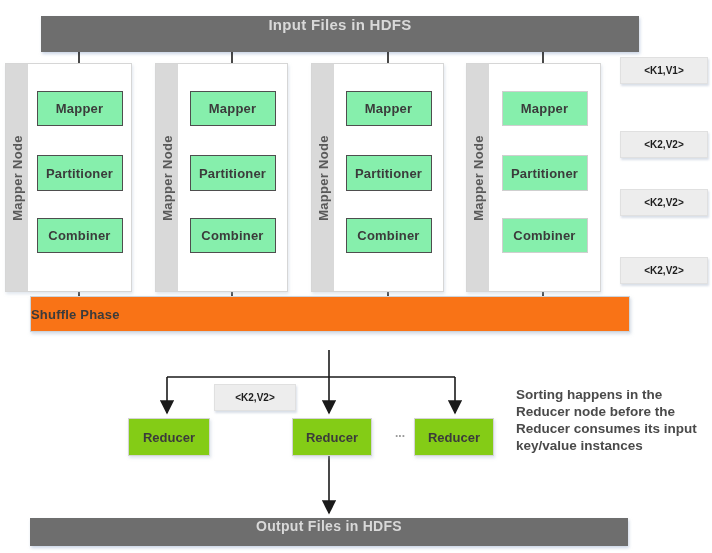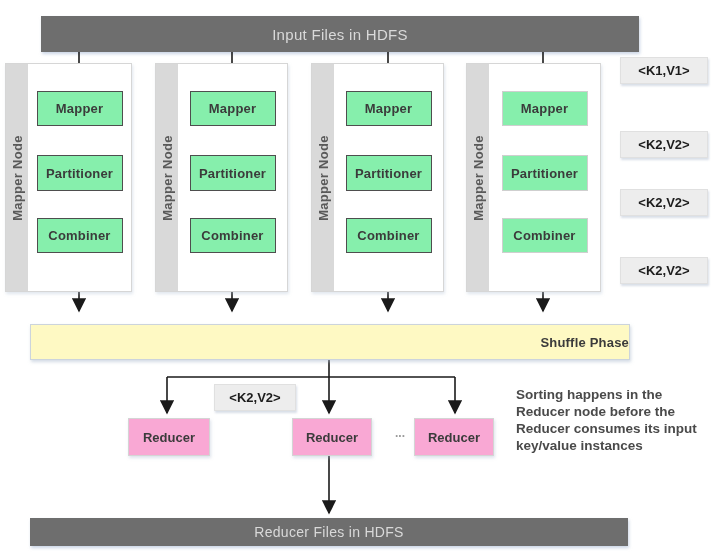--- a/index.html
+++ b/index.html
@@ -5,22 +5,22 @@
   html,body{margin:0;padding:0;background:#ffffff;}
   .canvas{
     position:relative; width:712px; height:553px; overflow:hidden;
     background:#ffffff;
     font-family:"Liberation Sans", sans-serif;
     color:#3b3b3b;
   }
   
   .hdfs-bar{
     position:absolute; background:#6e6e6e; color:#d9d9d9;
-    display:flex; align-items:center; justify-content:center;
-    font-size:15px; font-weight:400; letter-spacing:.3px;
+    display:flex; align-items:flex-start; justify-content:center;
+    font-size:15px; font-weight:700; letter-spacing:.3px;
     box-shadow:1px 2px 3px rgba(160,180,210,.55);
   }
   .input-bar{left:41px; top:16px; width:598px; height:36px;}
   .output-bar{left:30px; top:518px; width:598px; height:28px; font-size:14px;}
 
   
   .mcol{
     position:absolute; top:63px; height:227px; background:#ffffff;
     border:1px solid #d6d6d6; box-shadow:1px 2px 3px rgba(170,185,205,.35);
   }
@@ -43,34 +43,34 @@
   .mcol.light .nodebox{border:1px solid #cfcfcf;}
   .nb-0{top:27px; height:33px;}
   .nb-1{top:91px; height:34px;}
   .nb-2{top:154px; height:33px;}
 
   
   .kvbox{
     position:absolute; background:#ededed; border:1px solid #e0e0e0;
     box-shadow:1px 2px 2px rgba(170,185,205,.45);
     display:flex; align-items:center; justify-content:center;
-    font-size:13px; font-weight:700; color:#1c1c1c;
+    font-size:10px; font-weight:700; color:#1c1c1c;
   }
   .kv-right{left:620px; width:86px; height:25px;}
 
   
   .shuffle-bar{
-    position:absolute; left:30px; top:324px; width:598px; height:34px;
-    background:#fef9c3; border:1px solid #ccd4dc;
+    position:absolute; left:30px; top:296px; width:598px; height:34px;
+    background:#f97316; border:1px solid #ccd4dc;
     box-shadow:1px 2px 3px rgba(170,185,205,.5);
-    display:flex; align-items:center; justify-content:flex-end;
+    display:flex; align-items:center; justify-content:flex-start;
     font-size:13px; font-weight:600; color:#3b3b3b; letter-spacing:.2px;
   }
   .reducer{
-    position:absolute; top:418px; height:36px; background:#f9a8d4;
+    position:absolute; top:418px; height:36px; background:#84cc16;
     border:1px solid #d4d4d4; box-shadow:1px 2px 3px rgba(170,185,205,.4);
     display:flex; align-items:center; justify-content:center;
     font-size:13px; font-weight:600; color:#3b3b3b;
   }
   .dots{
     position:absolute; left:390px; top:426px; width:20px; text-align:center;
     color:#9a9a9a; font-size:12px; font-weight:700;
   }
   .note{
     position:absolute; left:516px; top:386px; width:196px;
@@ -185,16 +185,16 @@
   <div class="reducer" style="left:414px; width:78px;">Reducer</div>
   <div class="dots">...</div>
 
 
   <div class="note">Sorting happens in the
 Reducer node before the
 Reducer consumes its input
 key/value instances</div>
 
   <div class="hdfs-bar output-bar">
-    <span>Reducer Files in HDFS</span>
+    <span>Output Files in HDFS</span>
   </div>
 
 </div>
 
 </body></html>

